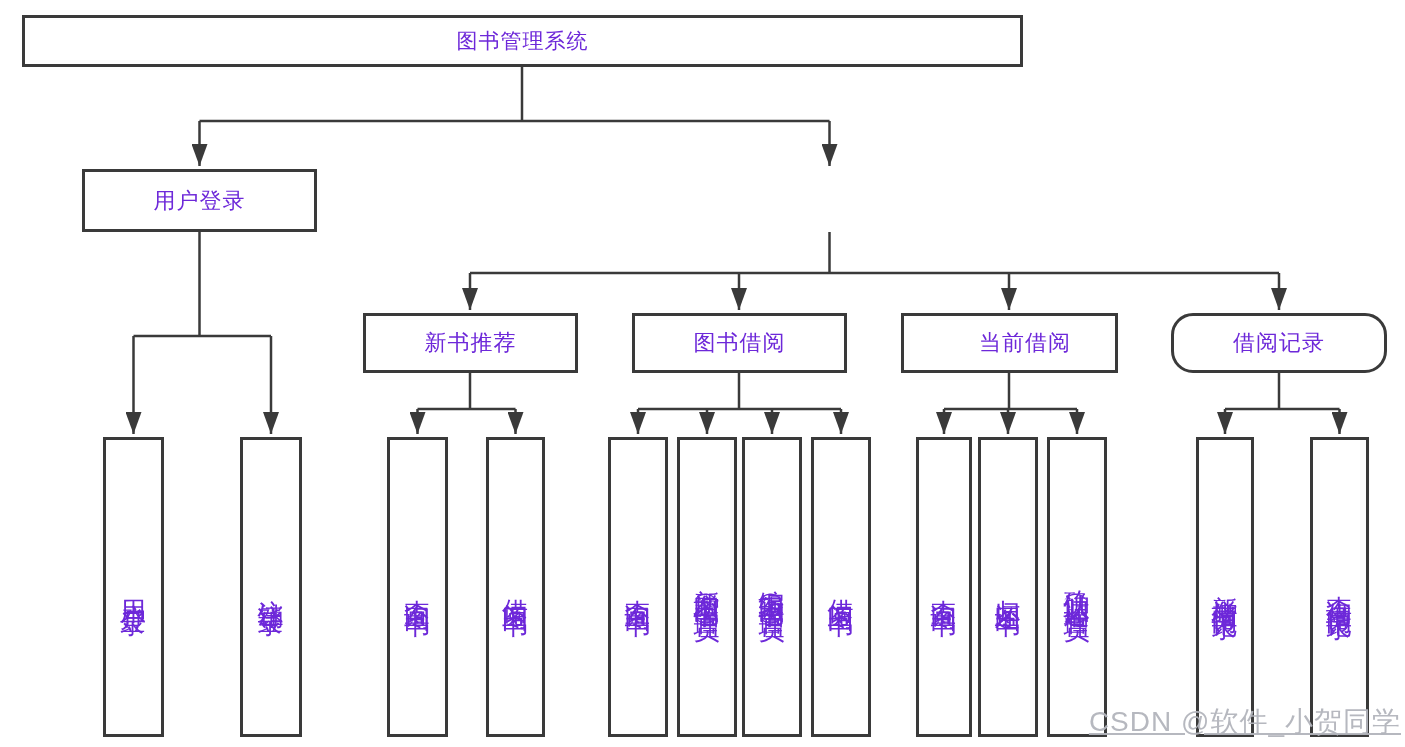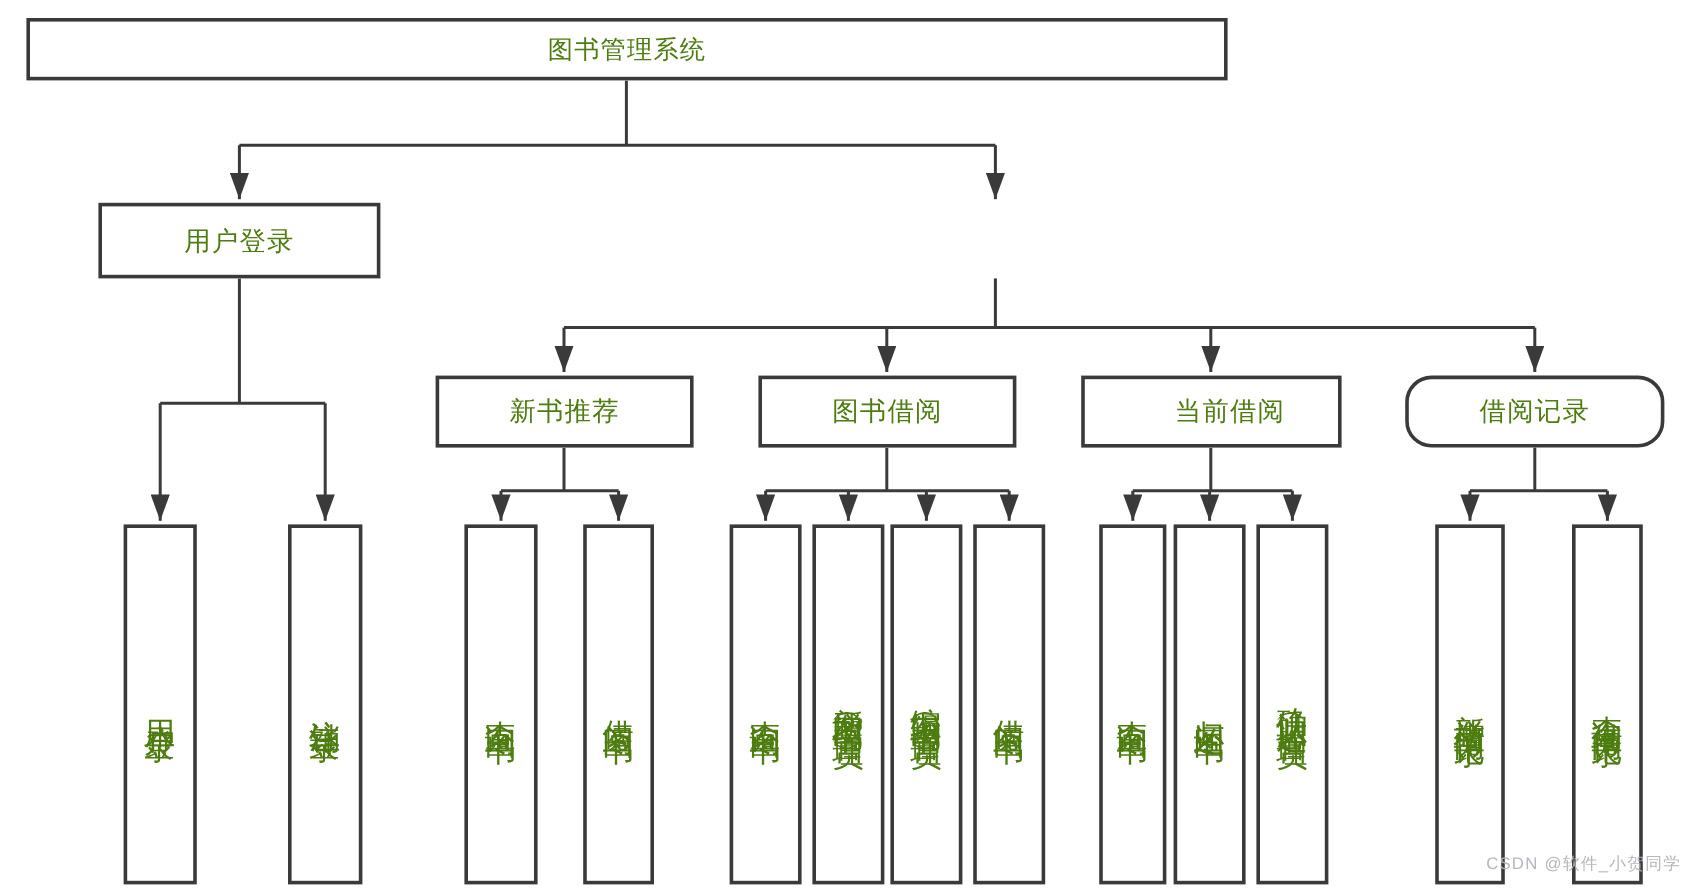--- a/index.html
+++ b/index.html
@@ -18,21 +18,21 @@
     z-index: 1;
   }
   .box {
     position: absolute;
     box-sizing: border-box;
     background: #ffffff;
     border: 3px solid #3a3a3a;
     display: flex;
     align-items: center;
     justify-content: center;
-    color: #4d7c0f;
+    color: #6d28d9;
     z-index: 2;
   }
   .box.h { font-size: 22px; letter-spacing: 1px; }
   .box.root { font-size: 21px; }
   .box.v {
     font-size: 26px;
   }
   .box.v .vtext {
     writing-mode: vertical-rl;
     text-orientation: mixed;
@@ -58,26 +58,27 @@
   .l-bbe     { left: 742px;  width: 60px; }
   .l-bbb     { left: 811px;  width: 60px; }
   .l-cbq     { left: 916px;  width: 56px; }
   .l-cbr     { left: 978px;  width: 60px; }
   .l-cbc     { left: 1047px; width: 60px; }
   .l-bra     { left: 1196px; width: 58px; }
   .l-brq     { left: 1310px; width: 59px; }
   .watermark {
     position: absolute;
     right: 4px;
-    bottom: 18px;
-    font-size: 14px;
+    bottom: 6px;
+    font-size: 28px;
     color: rgba(178, 180, 188, 0.95);
     letter-spacing: 1px;
     z-index: 3;
     white-space: nowrap;
+    text-decoration: underline;
   }
 </style>
 </head>
 <body>
 
 <div class="stage">
 
   <svg class="connectors" viewBox="0 0 1405 747" xmlns="http://www.w3.org/2000/svg">
     <defs>
       <marker id="arrow" markerUnits="userSpaceOnUse" markerWidth="22" markerHeight="16" refX="22" refY="8" orient="auto">

